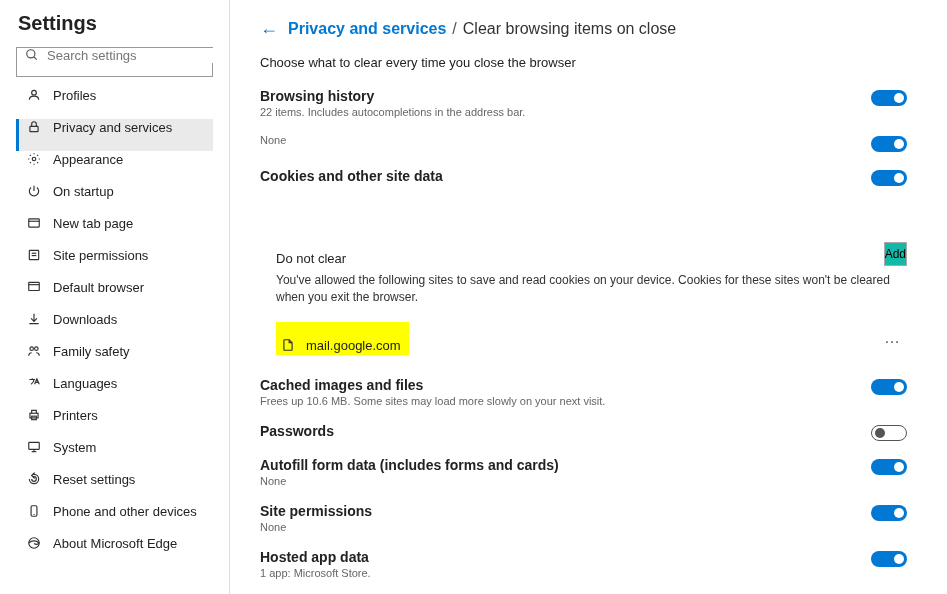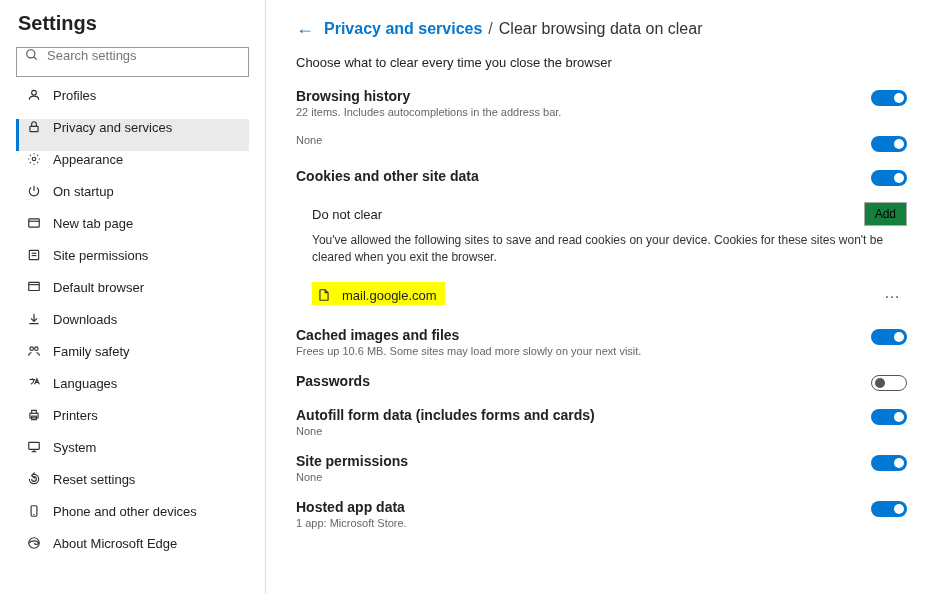--- a/index.html
+++ b/index.html
@@ -1,18 +1,18 @@
 <!DOCTYPE html>
 <html><head>
 <meta charset="utf-8">
 <style>
 * { margin: 0; padding: 0; box-sizing: border-box; font-family: "Segoe UI", -apple-system, sans-serif; }
 body { background: #fff; color: #222; display: flex; width: 947px; height: 594px; overflow: hidden; }
 
-.sidebar { width: 266px; padding: 12px 16px 0 16px; border-right: 1px solid #ddd; }
+.sidebar { width: 230px; padding: 12px 16px 0 16px; border-right: 1px solid #ddd; }
 .sidebar-title { font-size: 20px; font-weight: 600; margin-bottom: 12px; padding-left: 2px; }
 .search-box { display: flex; align-items: flex-start; border: 1px solid #999; background: #fff; height: 30px; padding: 0 8px; margin-bottom: 10px; }
 .search-box input { border: none; outline: none; font-size: 13px; flex: 1; margin-left: 8px; }
 .nav-list { list-style: none; }
 .nav-item { display: flex; align-items: center; height: 32px; padding: 0 4px 16px 6px; font-size: 13px; cursor: pointer; border-left: 3px solid transparent; position: relative; }
 .nav-item.active { background: #eaeaea; border-left: 3px solid #0078d4; }
 .nav-icon { width: 18px; display: flex; justify-content: center; margin-right: 10px; color: #333; }
 
 .main { flex: 1; padding: 18px 40px 20px 30px; overflow-y: auto; }
 .breadcrumb { display: flex; align-items: center; font-size: 16px; margin-bottom: 16px; }
@@ -29,27 +29,27 @@
 .setting-sub { font-size: 11px; color: #666; }
 
 .toggle { width: 36px; height: 16px; border-radius: 10px; position: relative; cursor: pointer; margin-top: 2px; flex-shrink: 0; }
 .toggle.on { background: #0078d4; }
 .toggle.off { background: #fff; border: 1px solid #555; }
 .toggle .knob { position: absolute; width: 10px; height: 10px; border-radius: 50%; top: 3px; }
 .toggle.on .knob { background: #fff; right: 3px; }
 .toggle.off .knob { background: #555; left: 3px; top: 2px; }
 
 .subgroup { margin-left: 16px; margin-bottom: 18px; }
-.subgroup-header { display: flex; justify-content: space-between; align-items: center; margin-bottom: 6px; gap: 20px; }
+.subgroup-header { display: flex; justify-content: space-between; align-items: flex-end; margin-bottom: 6px; gap: 20px; }
 .subgroup-title { font-size: 13px; font-weight: 400; }
-.add-btn { background: #15803d; border: 1px solid #aaa; font-size: 12px; padding: 4px 10px; cursor: pointer; }
+.add-btn { background: #14b8a6; border: 1px solid #aaa; font-size: 12px; padding: 4px 0; cursor: pointer; margin-top: 40px; }
 .subgroup-desc { font-size: 12px; color: #333; margin-bottom: 12px; line-height: 1.4; }
 .site-row { display: flex; align-items: center; justify-content: space-between; padding: 4px 0; }
 .site-left { display: flex; align-items: center; }
-.highlight { background: #ffff00; padding: 6px 8px 2px 4px; display: flex; align-items: center; }
+.highlight { background: #ffff00; padding: 16px 8px 2px 4px; display: flex; align-items: center; }
 .site-icon { width: 16px; margin-right: 10px; display: flex; justify-content: center; }
 .site-name { font-size: 13px; }
 .more-btn { font-size: 16px; letter-spacing: 1px; cursor: pointer; color: #555; padding: 0 6px; }
 
 svg { display: block; }
 </style>
 </head>
 <body>
 
 <aside class="sidebar">
@@ -200,21 +200,21 @@
       <span>About Microsoft Edge</span>
     </li>
   </ul>
 </aside>
 
 <main class="main">
   <div class="breadcrumb">
     <span class="back-arrow">←</span>
     <span class="crumb-link">Privacy and services</span>
     <span class="crumb-sep">/</span>
-    <span class="crumb-current">Clear browsing data on clear</span>
+    <span class="crumb-current">Clear browsing items on close</span>
   </div>
 
   <div class="intro">Choose what to clear every time you close the browser</div>
 
   <div class="setting-row">
     <div class="setting-main">
       <div class="setting-title">Browsing history</div>
       <div class="setting-sub">22 items. Includes autocompletions in the address bar.</div>
     </div>
     <div class="toggle on">

